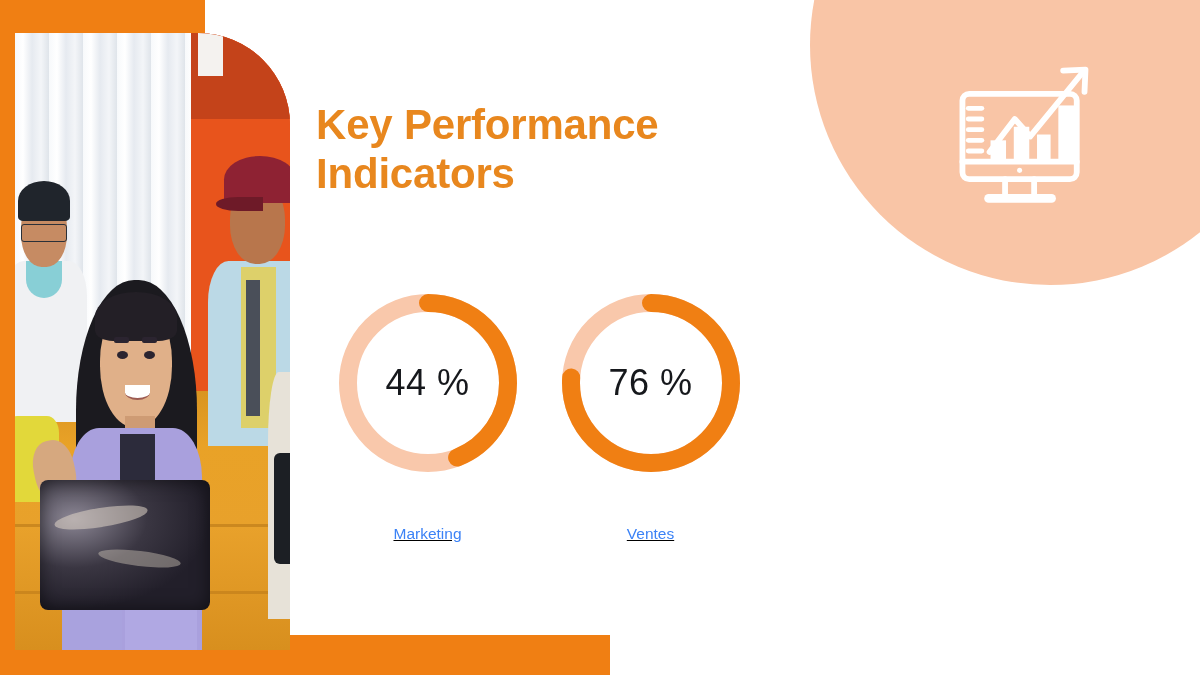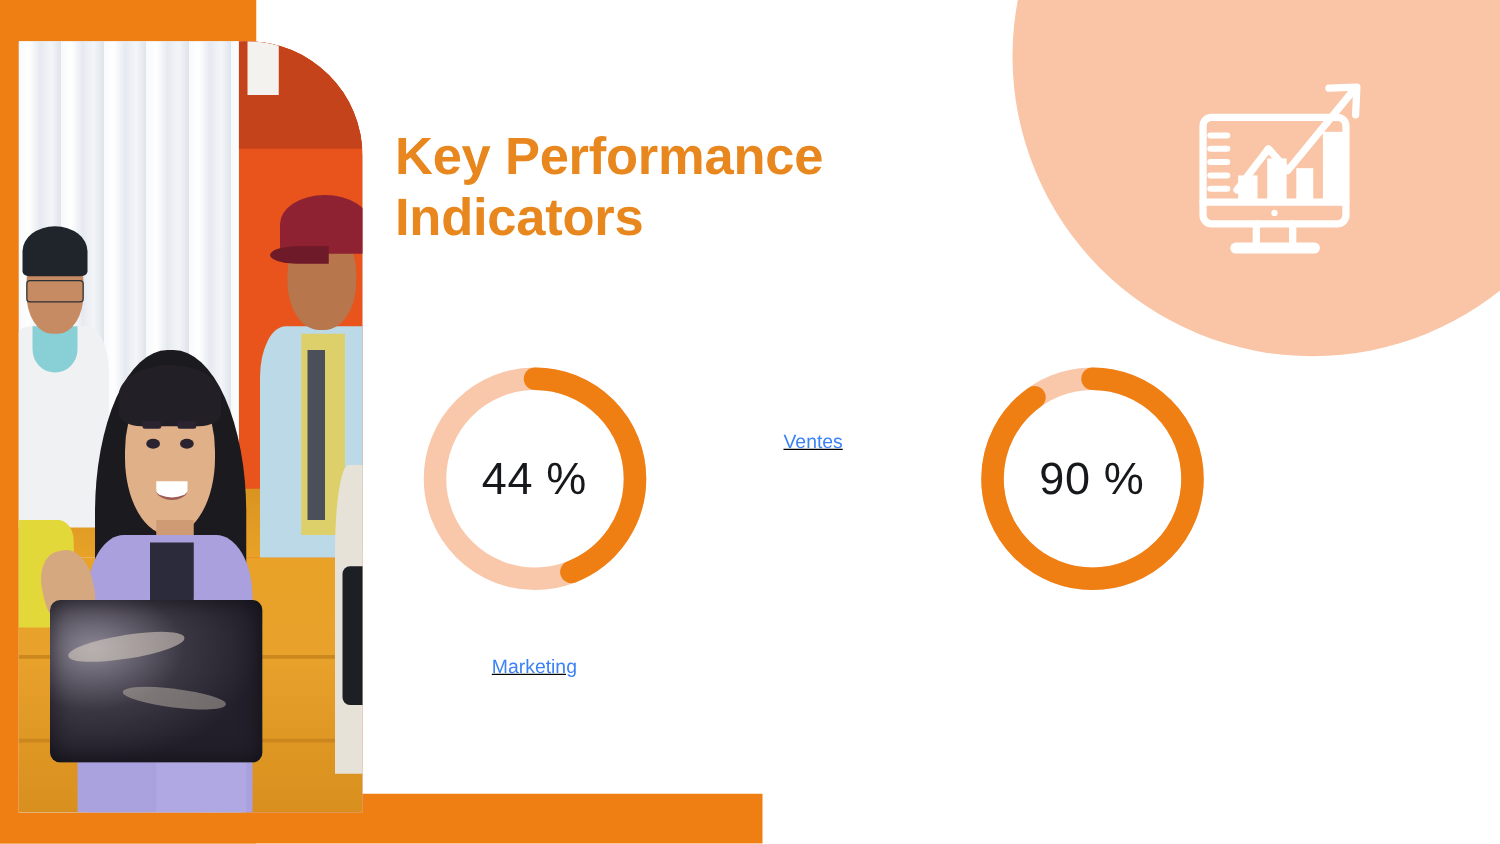--- a/index.html
+++ b/index.html
@@ -383,27 +383,27 @@
         <svg viewBox="0 0 180 180">
           <circle cx="90" cy="90" r="80" fill="none" stroke="#F9C8AB" stroke-width="18"></circle>
           <circle class="arc" cx="90" cy="90" r="80" fill="none" stroke="#F07F13" stroke-width="18" stroke-linecap="round" stroke-dasharray="221.16812281272144 281.48670176164546"></circle>
         </svg>
         <div class="donut-value">44 %</div>
       </div>
       <div class="kpi-label">Marketing</div>
     </div>
 
     <div class="kpi-item">
-      <div class="kpi-label">Ventes</div>
-    </div>
-
-    <div class="kpi-item">
       <div class="donut">
         <svg viewBox="0 0 180 180">
           <circle cx="90" cy="90" r="80" fill="none" stroke="#F9C8AB" stroke-width="18"></circle>
-          <circle class="arc" cx="90" cy="90" r="80" fill="none" stroke="#F07F13" stroke-width="18" stroke-linecap="round" stroke-dasharray="452.3893421169302 50.26548245743669"></circle>
+          <circle class="arc" cx="90" cy="90" r="80" fill="none" stroke="#F07F13" stroke-width="18" stroke-linecap="round" stroke-dasharray="382.01766667651884 120.63715789784806"></circle>
         </svg>
-        <div class="donut-value">90 %</div>
+        <div class="donut-value">76 %</div>
       </div>
+      <div class="kpi-label">Ventes</div>
+    </div>
+
+    <div class="kpi-item">
     </div>
 
   </div>
 </div>
 
 </body></html>

